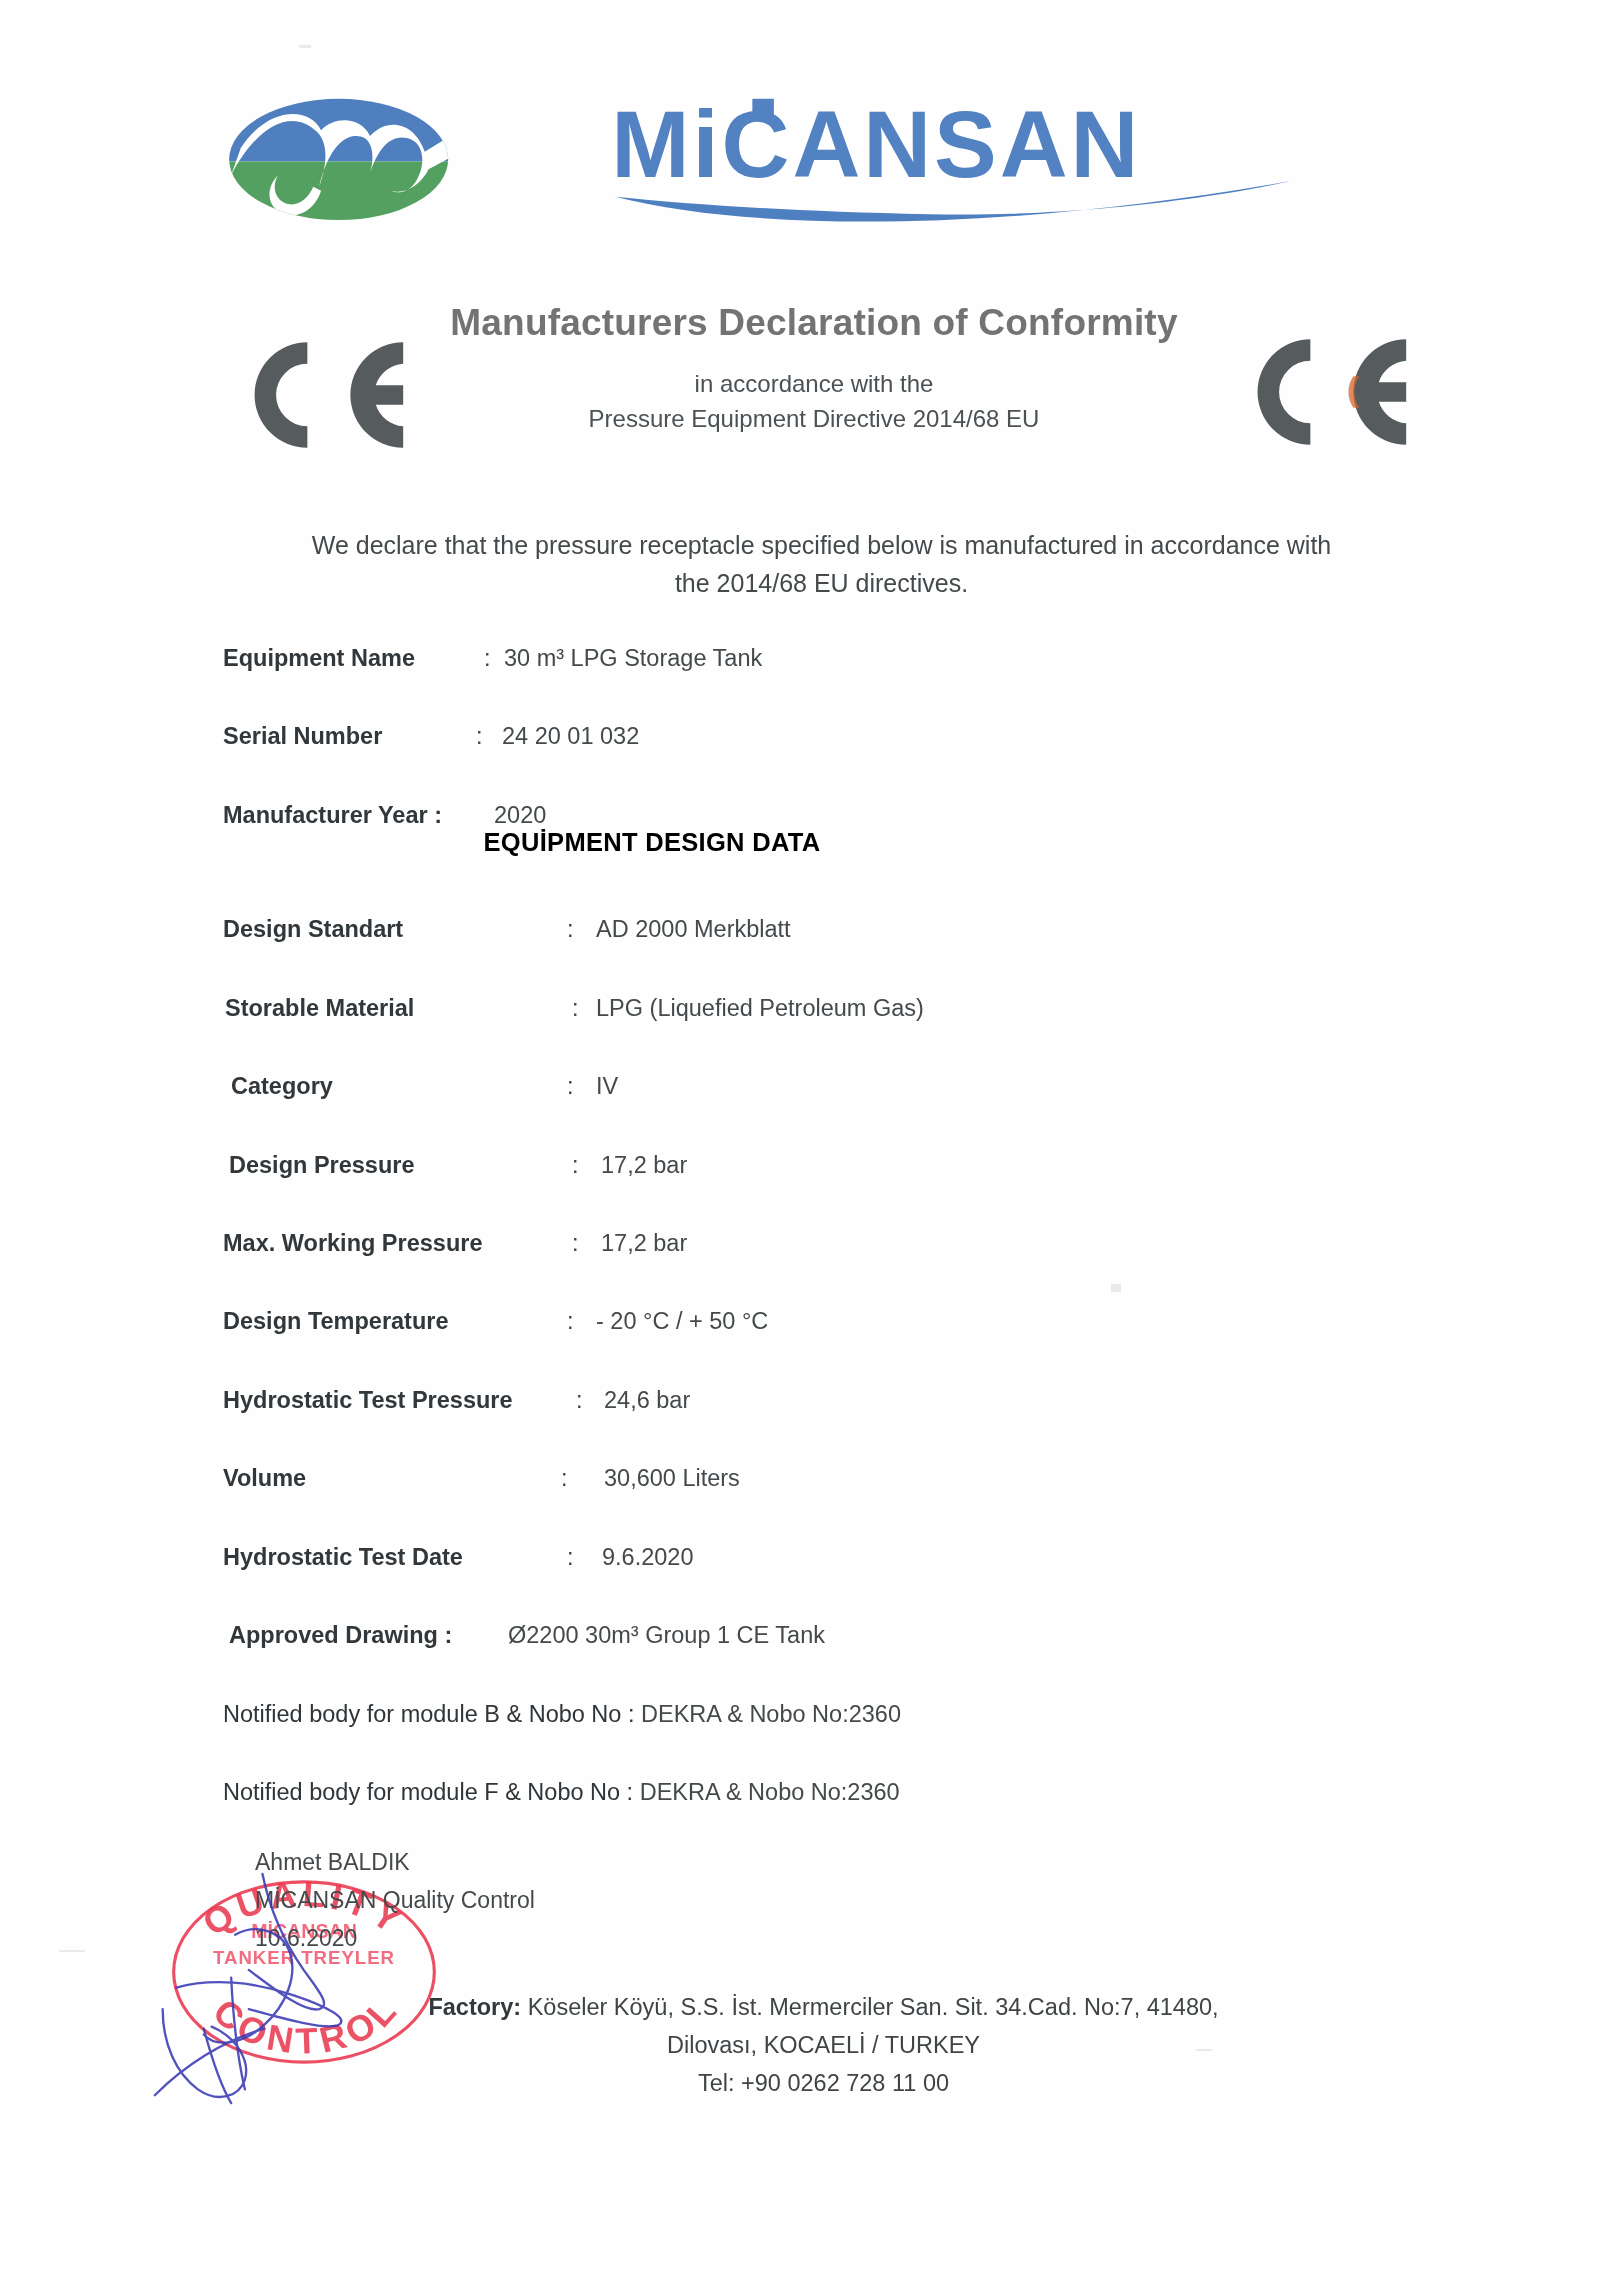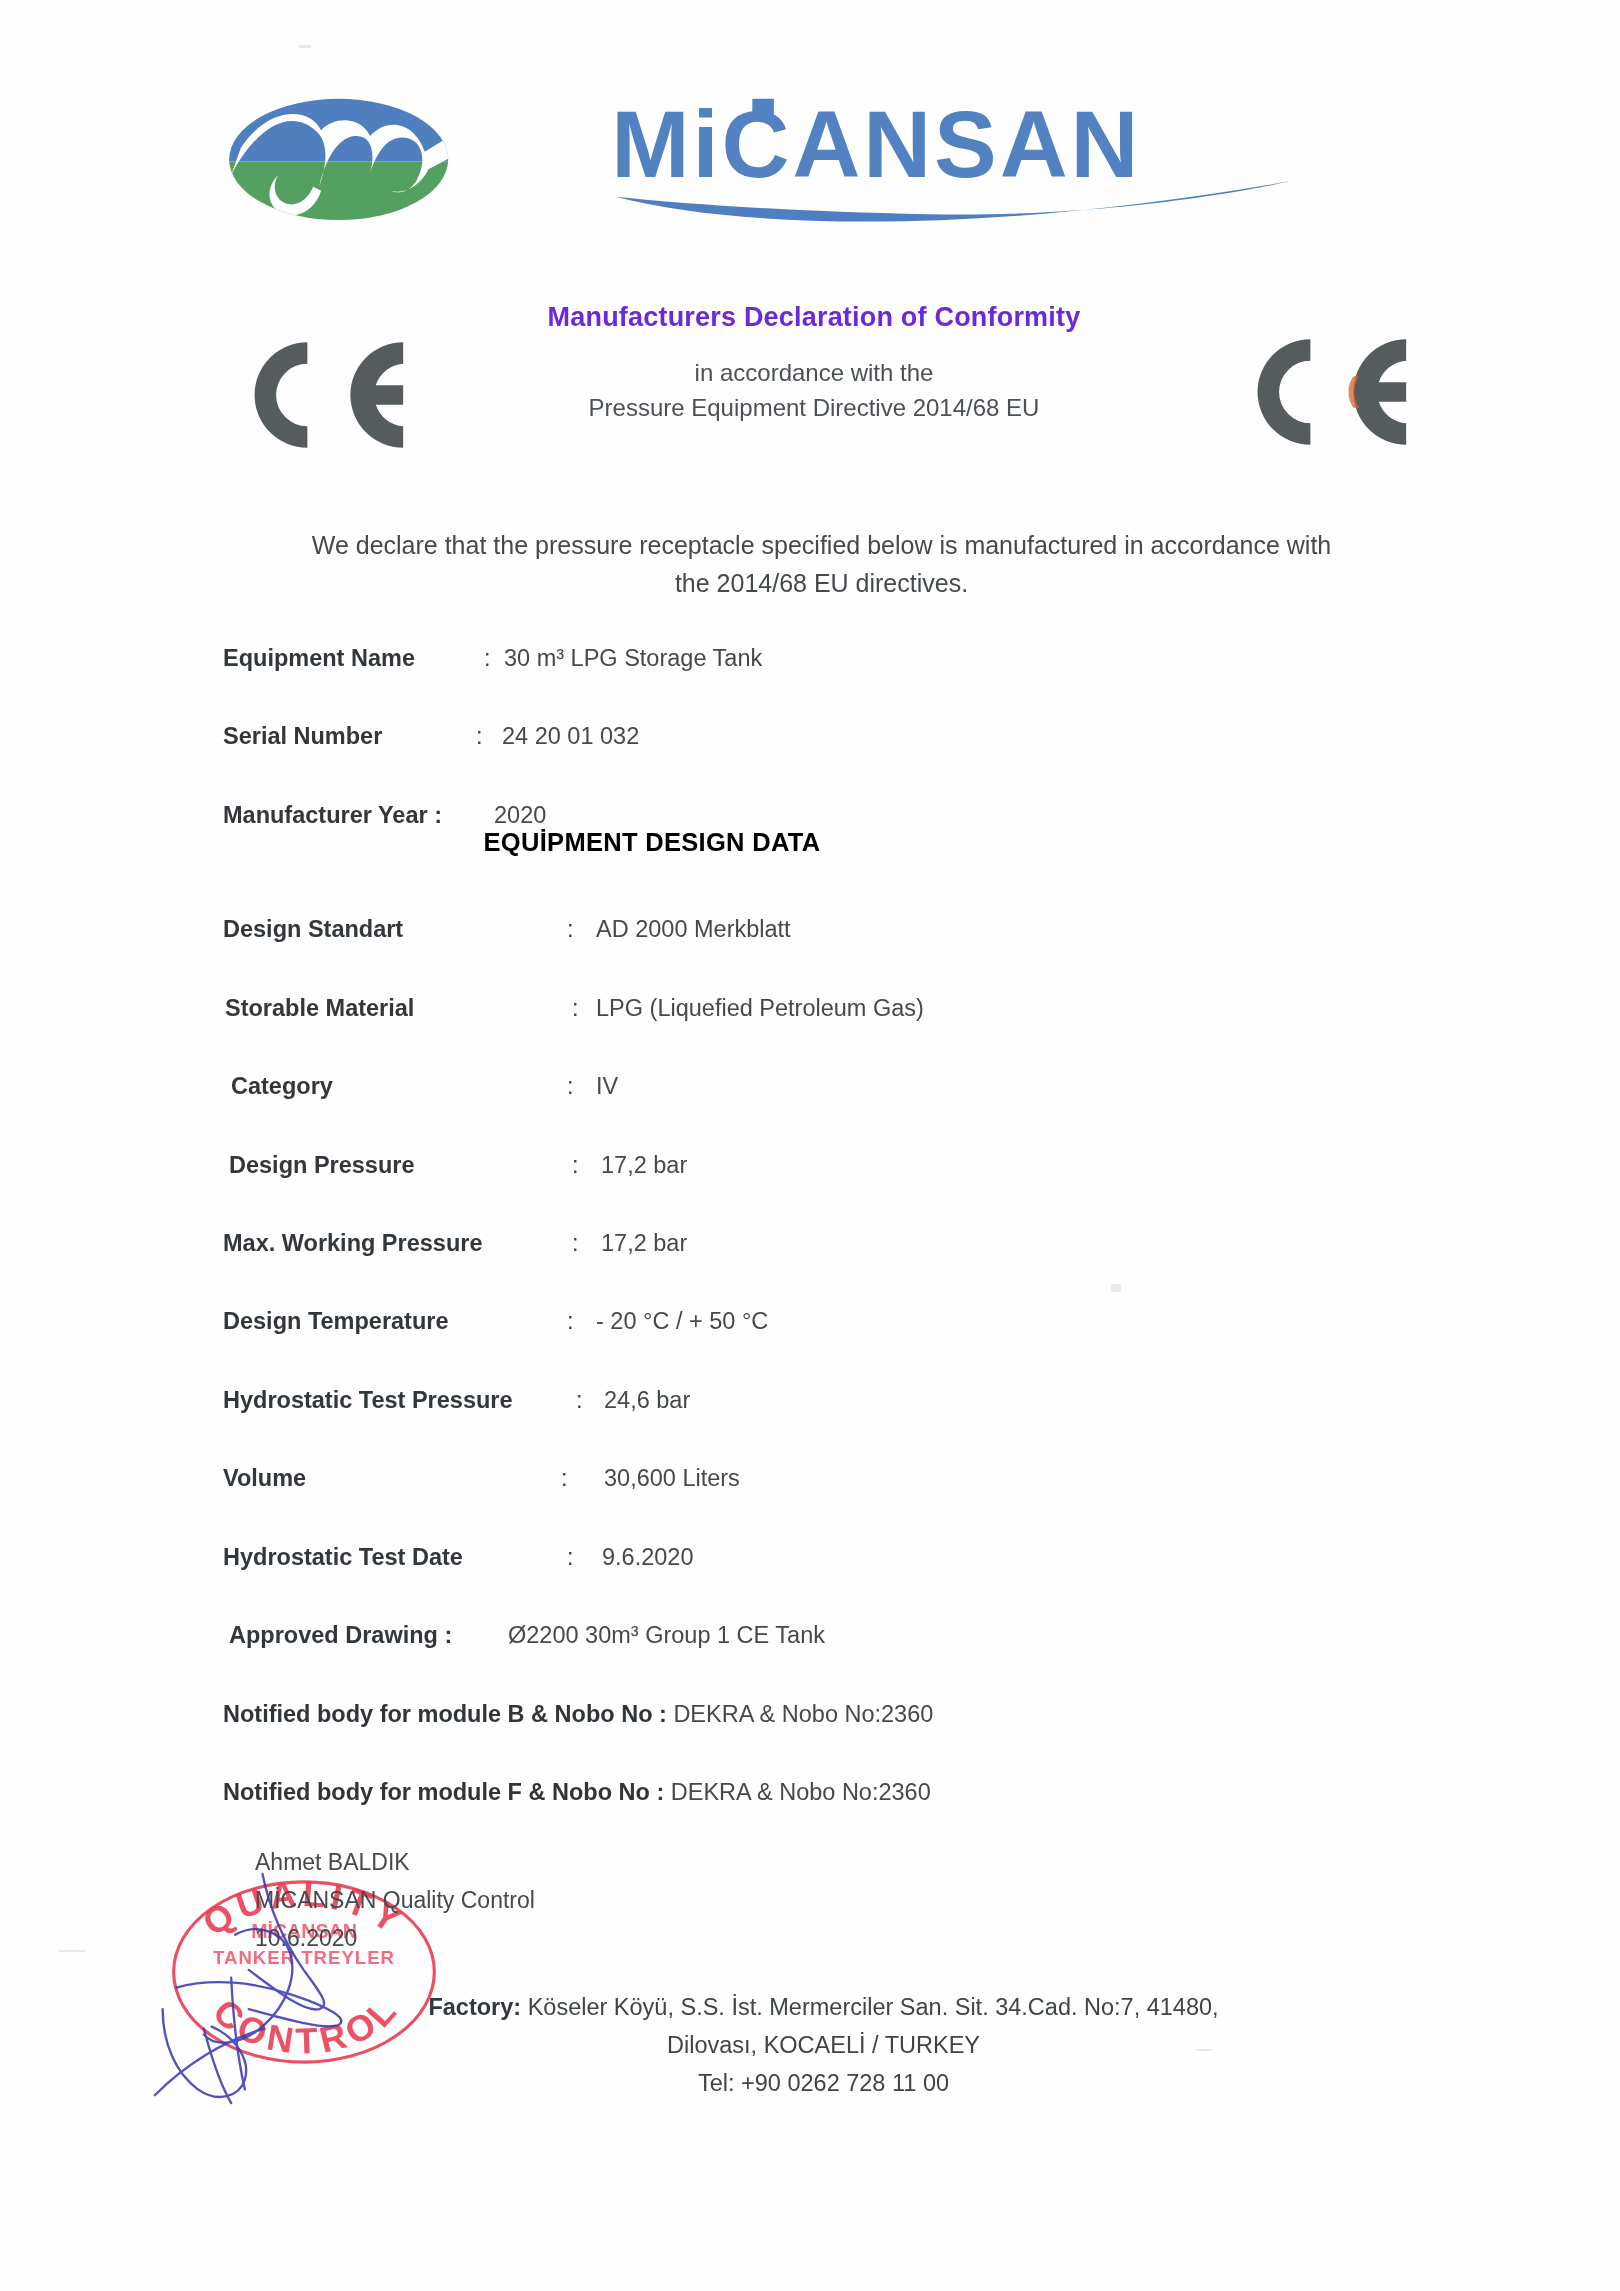--- a/index.html
+++ b/index.html
@@ -54,23 +54,23 @@
 
   
   #title-block {
     position: absolute;
     left: 412px;
     top: 302px;
     width: 804px;
     text-align: center;
   }
   #doc-title {
-    font-size: 27px;
+    font-size: 37px;
     font-weight: bold;
-    color: #6d28d9;
+    color: #737373;
     letter-spacing: 0.2px;
     margin: 0 0 21.6px 0;
   }
   .subtitle-line {
     font-size: 24px;
     color: #4b5154;
     line-height: 1.46;
   }
 
   
@@ -126,21 +126,21 @@
 
   
   .notified-row {
     position: absolute;
     left: 223px;
     font-size: 23.5px;
     white-space: nowrap;
     color: #3b4043;
   }
   .notified-row b {
-    font-weight: bold;
+    font-weight: normal;
     color: #2f3538;
   }
   .notified-row span.nb-value {
     font-weight: normal;
     color: #44494c;
   }
 
   
   #signature-block {
     position: absolute;

